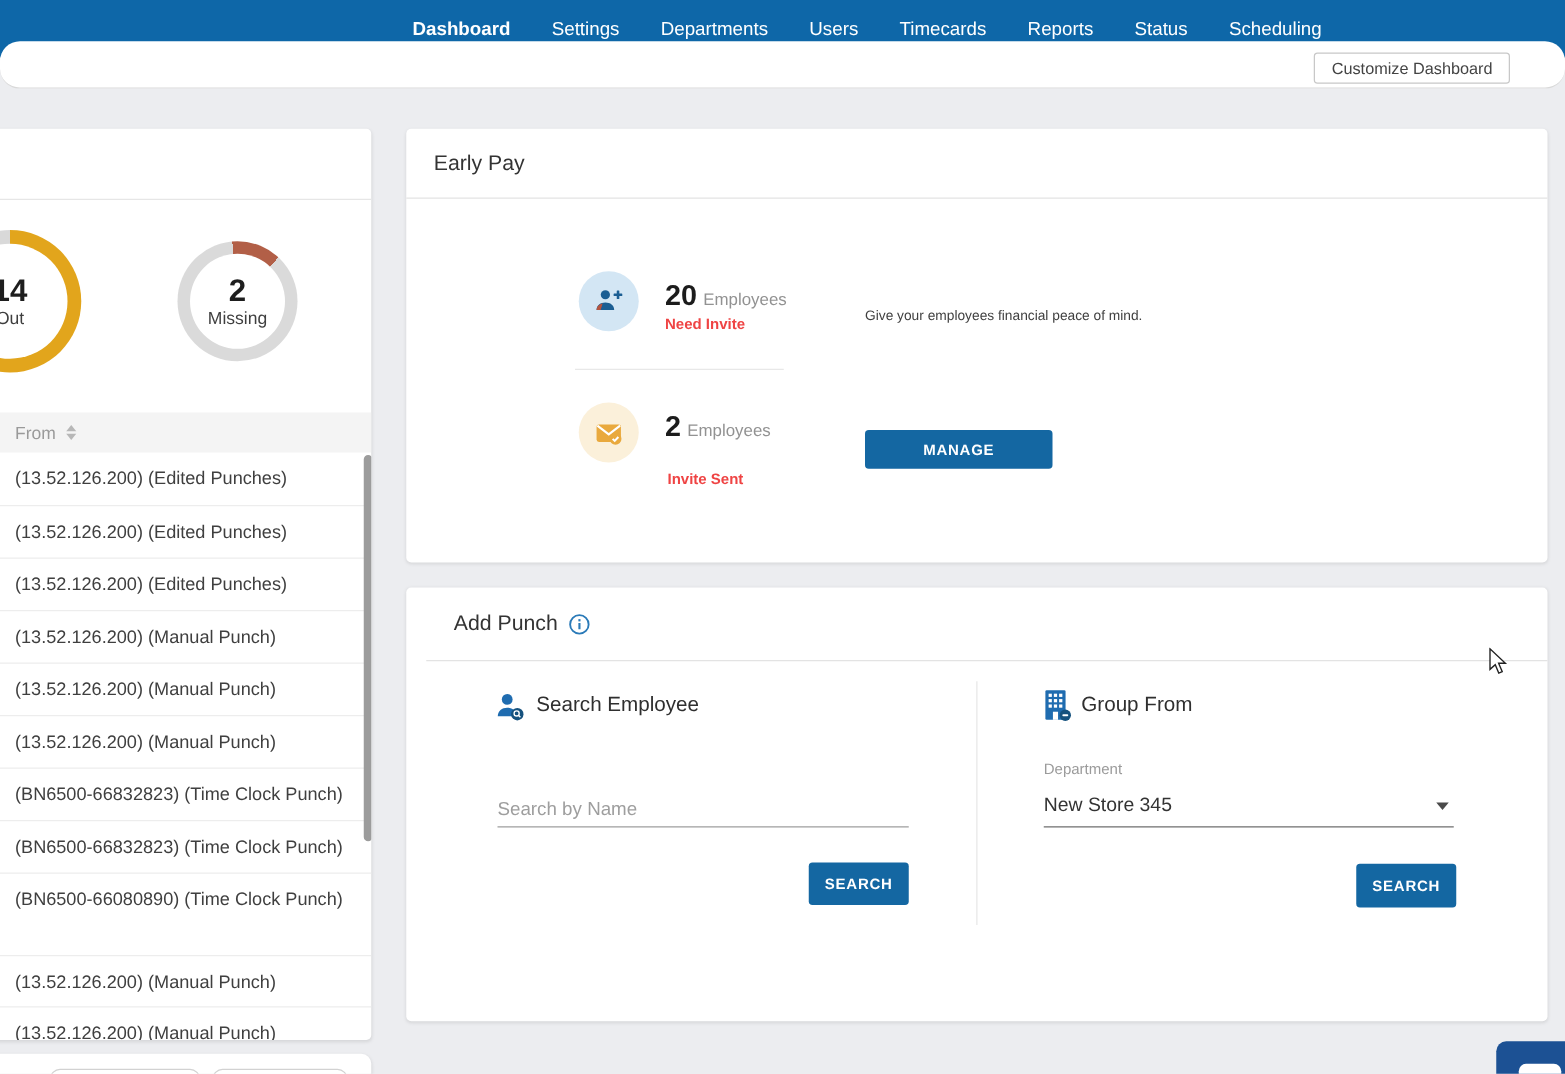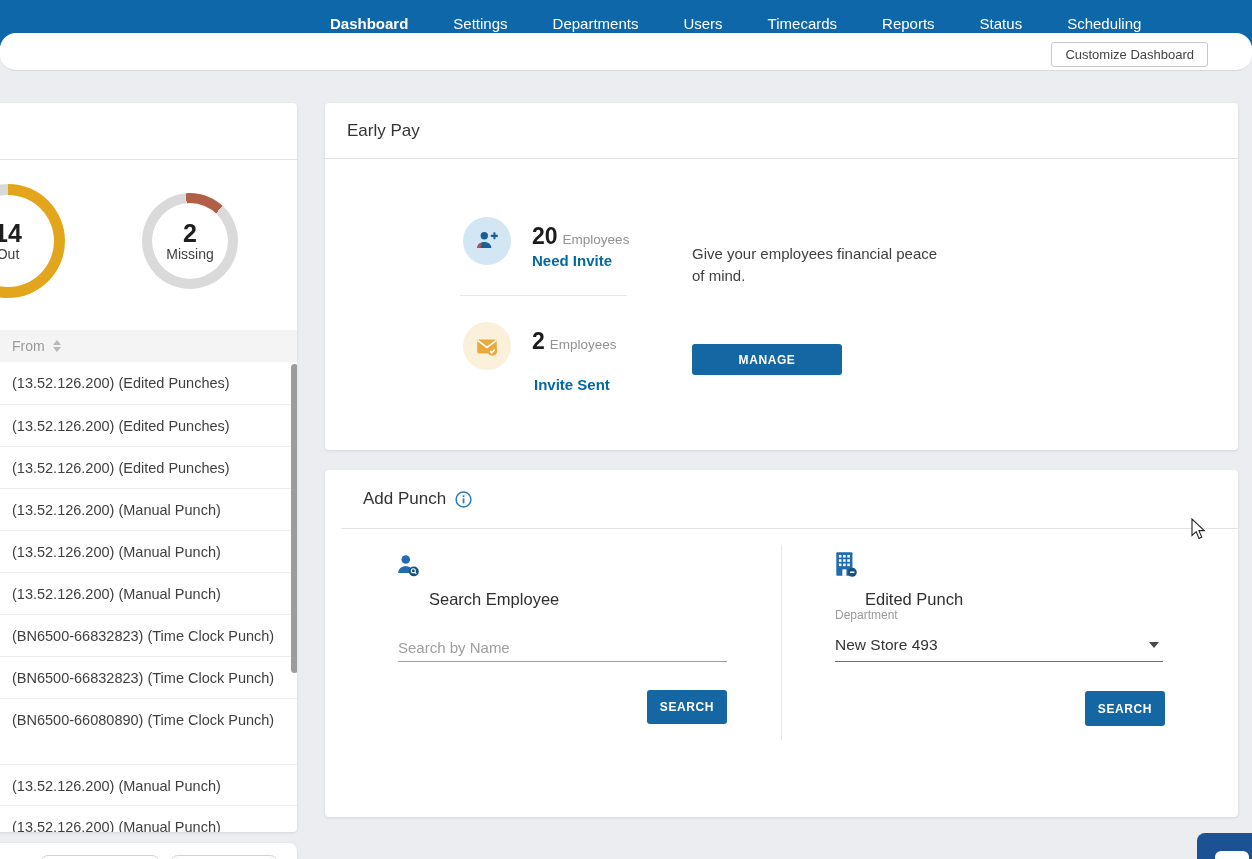--- a/index.html
+++ b/index.html
@@ -1,21 +1,21 @@
 <!DOCTYPE html>
 <html><head>
 <meta charset="utf-8">
 <style>
   * { margin:0; padding:0; box-sizing:border-box; }
   html,body { width:1252px; height:859px; overflow:hidden; }
   body { font-family:"Liberation Sans", sans-serif; background:#ecedf0; position:relative; }
   .abs { position:absolute; }
 
   
-  #topnav { left:0; top:0; width:1252px; height:46px; background:#0e67a8; display:flex; align-items:center; padding-left:330px; gap:45px; }
+  #topnav { left:0; top:0; width:1252px; height:46px; background:#0e67a8; display:flex; align-items:center; padding-left:330px; gap:33px; }
   .nav-item { color:#ffffff; font-size:15px; cursor:pointer; white-space:nowrap; }
   .nav-item.active { font-weight:bold; }
 
   
   #subheader { left:0; top:33px; width:1252px; height:38px; background:#ffffff; border-bottom:1px solid #d9d9d9;border-radius:16px; }
   #customize-btn { position:absolute; right:44px; top:9px; height:25px; padding:0 13px; background:#fff; border:1px solid #c8c8c8; border-radius:3px; font-size:13px; color:#444; display:flex; align-items:center; cursor:pointer; }
 
   .card { background:#fff; border-radius:4px; box-shadow:0 1px 3px rgba(0,0,0,0.10); }
 
   
@@ -41,31 +41,31 @@
   #list-scrollbar { position:absolute; left:554px; top:261px; width:7px; height:309px; background:#9c9c9c; border-radius:4px; cursor:pointer; }
 
   
   #earlypay-card { left:325px; top:103px; width:913px; height:347px; }
   .card-header { height:56px; border-bottom:1px solid #e3e3e3; display:flex; align-items:center; padding-left:22px; gap:8px; }
   .card-title { font-size:17px; color:#333; }
   .stat-circle { position:absolute; width:48px; height:48px; border-radius:50%; display:flex; align-items:center; justify-content:center; }
   .stat-num-row { position:absolute; white-space:nowrap; }
   .stat-value { font-size:23px; font-weight:bold; color:#1c1c1c; }
   .stat-unit { font-size:13.5px; color:#929292; margin-left:5px; }
-  .stat-label { position:absolute; font-size:15px; font-weight:600; color:#0369a1; }
+  .stat-label { position:absolute; font-size:12px; font-weight:600; color:#ef4444; }
   #stat-divider { position:absolute; left:135px; top:192px; width:167px; height:1px; background:#e8e8e8; }
-  #promo-text { position:absolute; left:367px; top:140px; width:258px; font-size:15px; color:#3f3f3f; line-height:21.5px; }
+  #promo-text { position:absolute; left:367px; top:140px; width:258px; font-size:11px; color:#3f3f3f; line-height:21.5px; }
   .blue-btn { background:#1467a2; color:#fff; border:none; border-radius:3px; font-size:12px; font-weight:bold; letter-spacing:0.6px; font-family:"Liberation Sans", sans-serif; cursor:pointer; display:flex; align-items:center; justify-content:center; }
   #manage-btn { position:absolute; left:367px; top:241px; width:150px; height:31px; }
 
   
   #addpunch-card { left:325px; top:470px; width:913px; height:347px;padding-left:16px; }
   #addpunch-header { height:59px; border-bottom:1px solid #e3e3e3; display:flex; align-items:center; padding-left:22px; gap:9px; }
   #vertical-divider { position:absolute; left:456px; top:75px; width:1px; height:195px; background:#e8e8e8; }
-  .section-heading { position:absolute; font-size:16.5px; color:#2f2f2f;margin-top:35px; }
+  .section-heading { position:absolute; font-size:16.5px; color:#2f2f2f; }
   #search-input { position:absolute; left:73px; top:164px; width:329px; height:28px; border:none; border-bottom:1px solid #9e9e9e; font-size:15px; color:#333; outline:none; background:transparent; font-family:"Liberation Sans", sans-serif; }
   #search-input::placeholder { color:#9e9e9e; }
   #dept-label { position:absolute; left:510px; top:138px; font-size:12px; color:#9b9b9b; }
   #dept-select { position:absolute; left:510px; top:158px; width:328px; height:34px; border-bottom:1px solid #6f6f6f; display:flex; align-items:center; justify-content:space-between; cursor:pointer; }
   #dept-value { font-size:15.5px; color:#333; }
   .caret-down { width:0; height:0; border-left:5px solid transparent; border-right:5px solid transparent; border-top:6px solid #4a4a4a; margin-right:4px; }
   #emp-search-btn { position:absolute; left:322px; top:220px; width:80px; height:34px; }
   #grp-search-btn { position:absolute; left:760px; top:221px; width:80px; height:35px; }
 
   
@@ -212,24 +212,24 @@
         <rect x="9.3" y="8.6" width="2.4" height="2.4"></rect>
         <rect x="13.2" y="8.6" width="2.4" height="2.4"></rect>
       <rect x="5.4" y="12.6" width="2.4" height="2.4"></rect>
         <rect x="9.3" y="12.6" width="2.4" height="2.4"></rect>
         <rect x="13.2" y="12.6" width="2.4" height="2.4"></rect>
       <rect x="8.6" y="18" width="3.8" height="6"></rect>
     </g>
     <circle cx="17.8" cy="20.6" r="4.2" fill="#16527e"></circle>
     <rect x="15.6" y="19.9" width="4.4" height="1.4" rx="0.7" fill="#ffffff"></rect>
   </svg>
-  <div class="section-heading" style="left:540px; top:85px;">Edited Punch</div>
+  <div class="section-heading" style="left:540px; top:85px;">Group From</div>
   <div id="dept-label">Department</div>
   <div id="dept-select">
-    <span id="dept-value">New Store 493</span>
+    <span id="dept-value">New Store 345</span>
     <span class="caret-down"></span>
   </div>
   <button id="grp-search-btn" class="blue-btn">SEARCH</button>
 </div>
 
 <div id="bottomleft-card" class="abs card"></div>
 <button class="ghost-btn abs" id="ghost-btn-1"></button>
 <button class="ghost-btn abs" id="ghost-btn-2"></button>
 
 <div id="chat-widget" class="abs">

